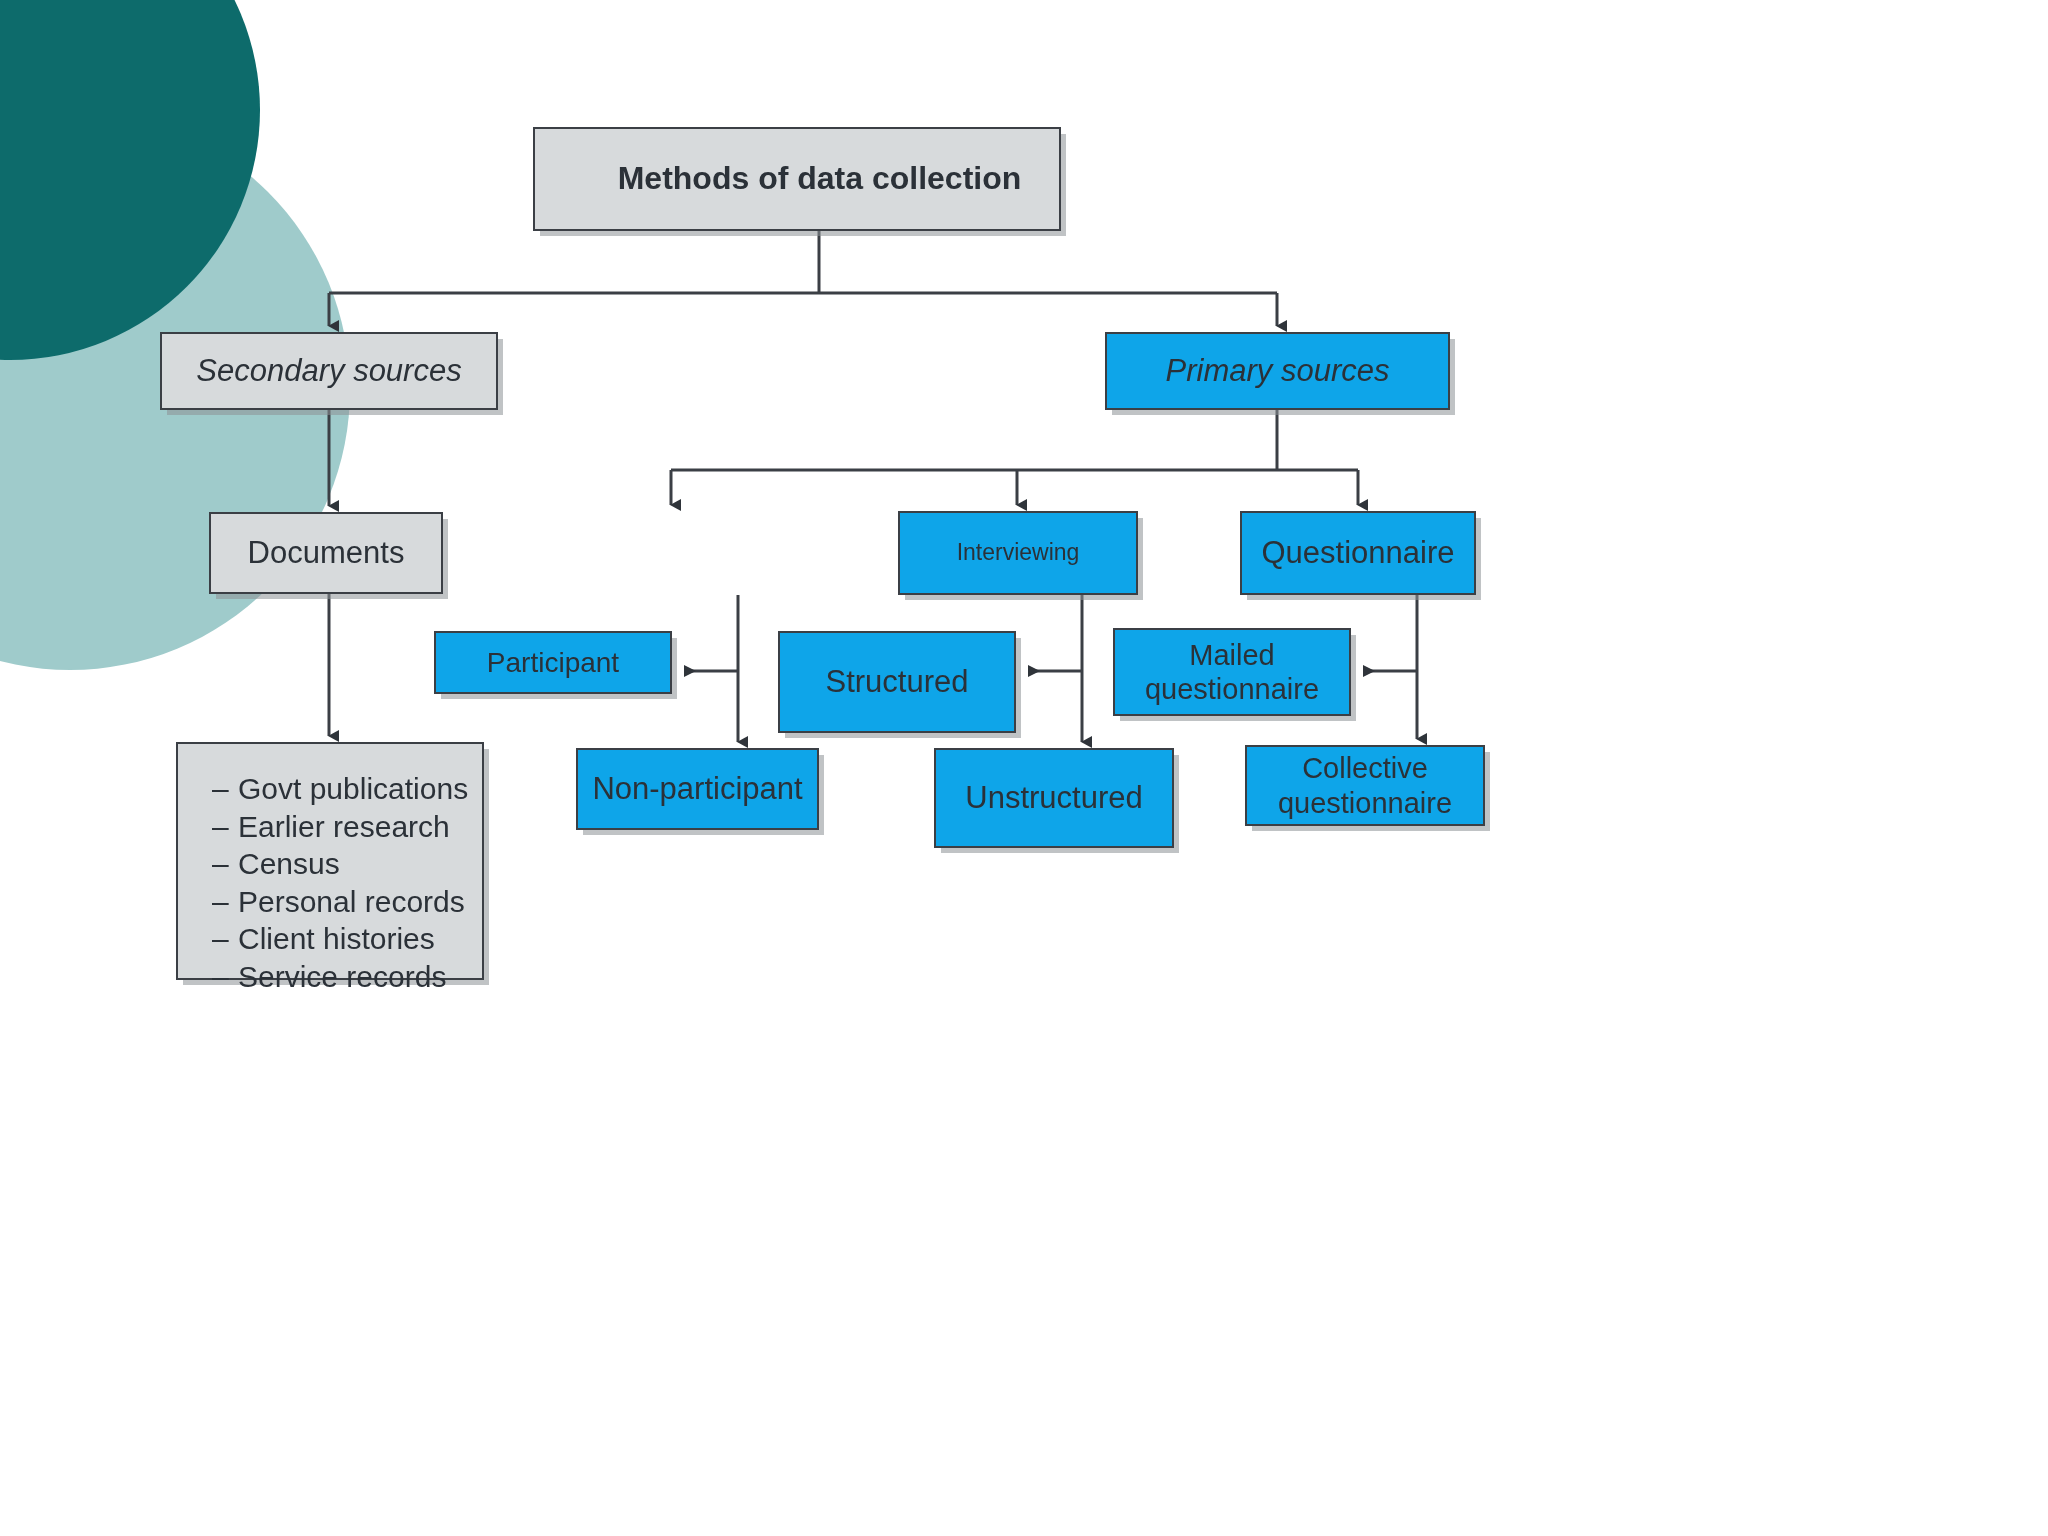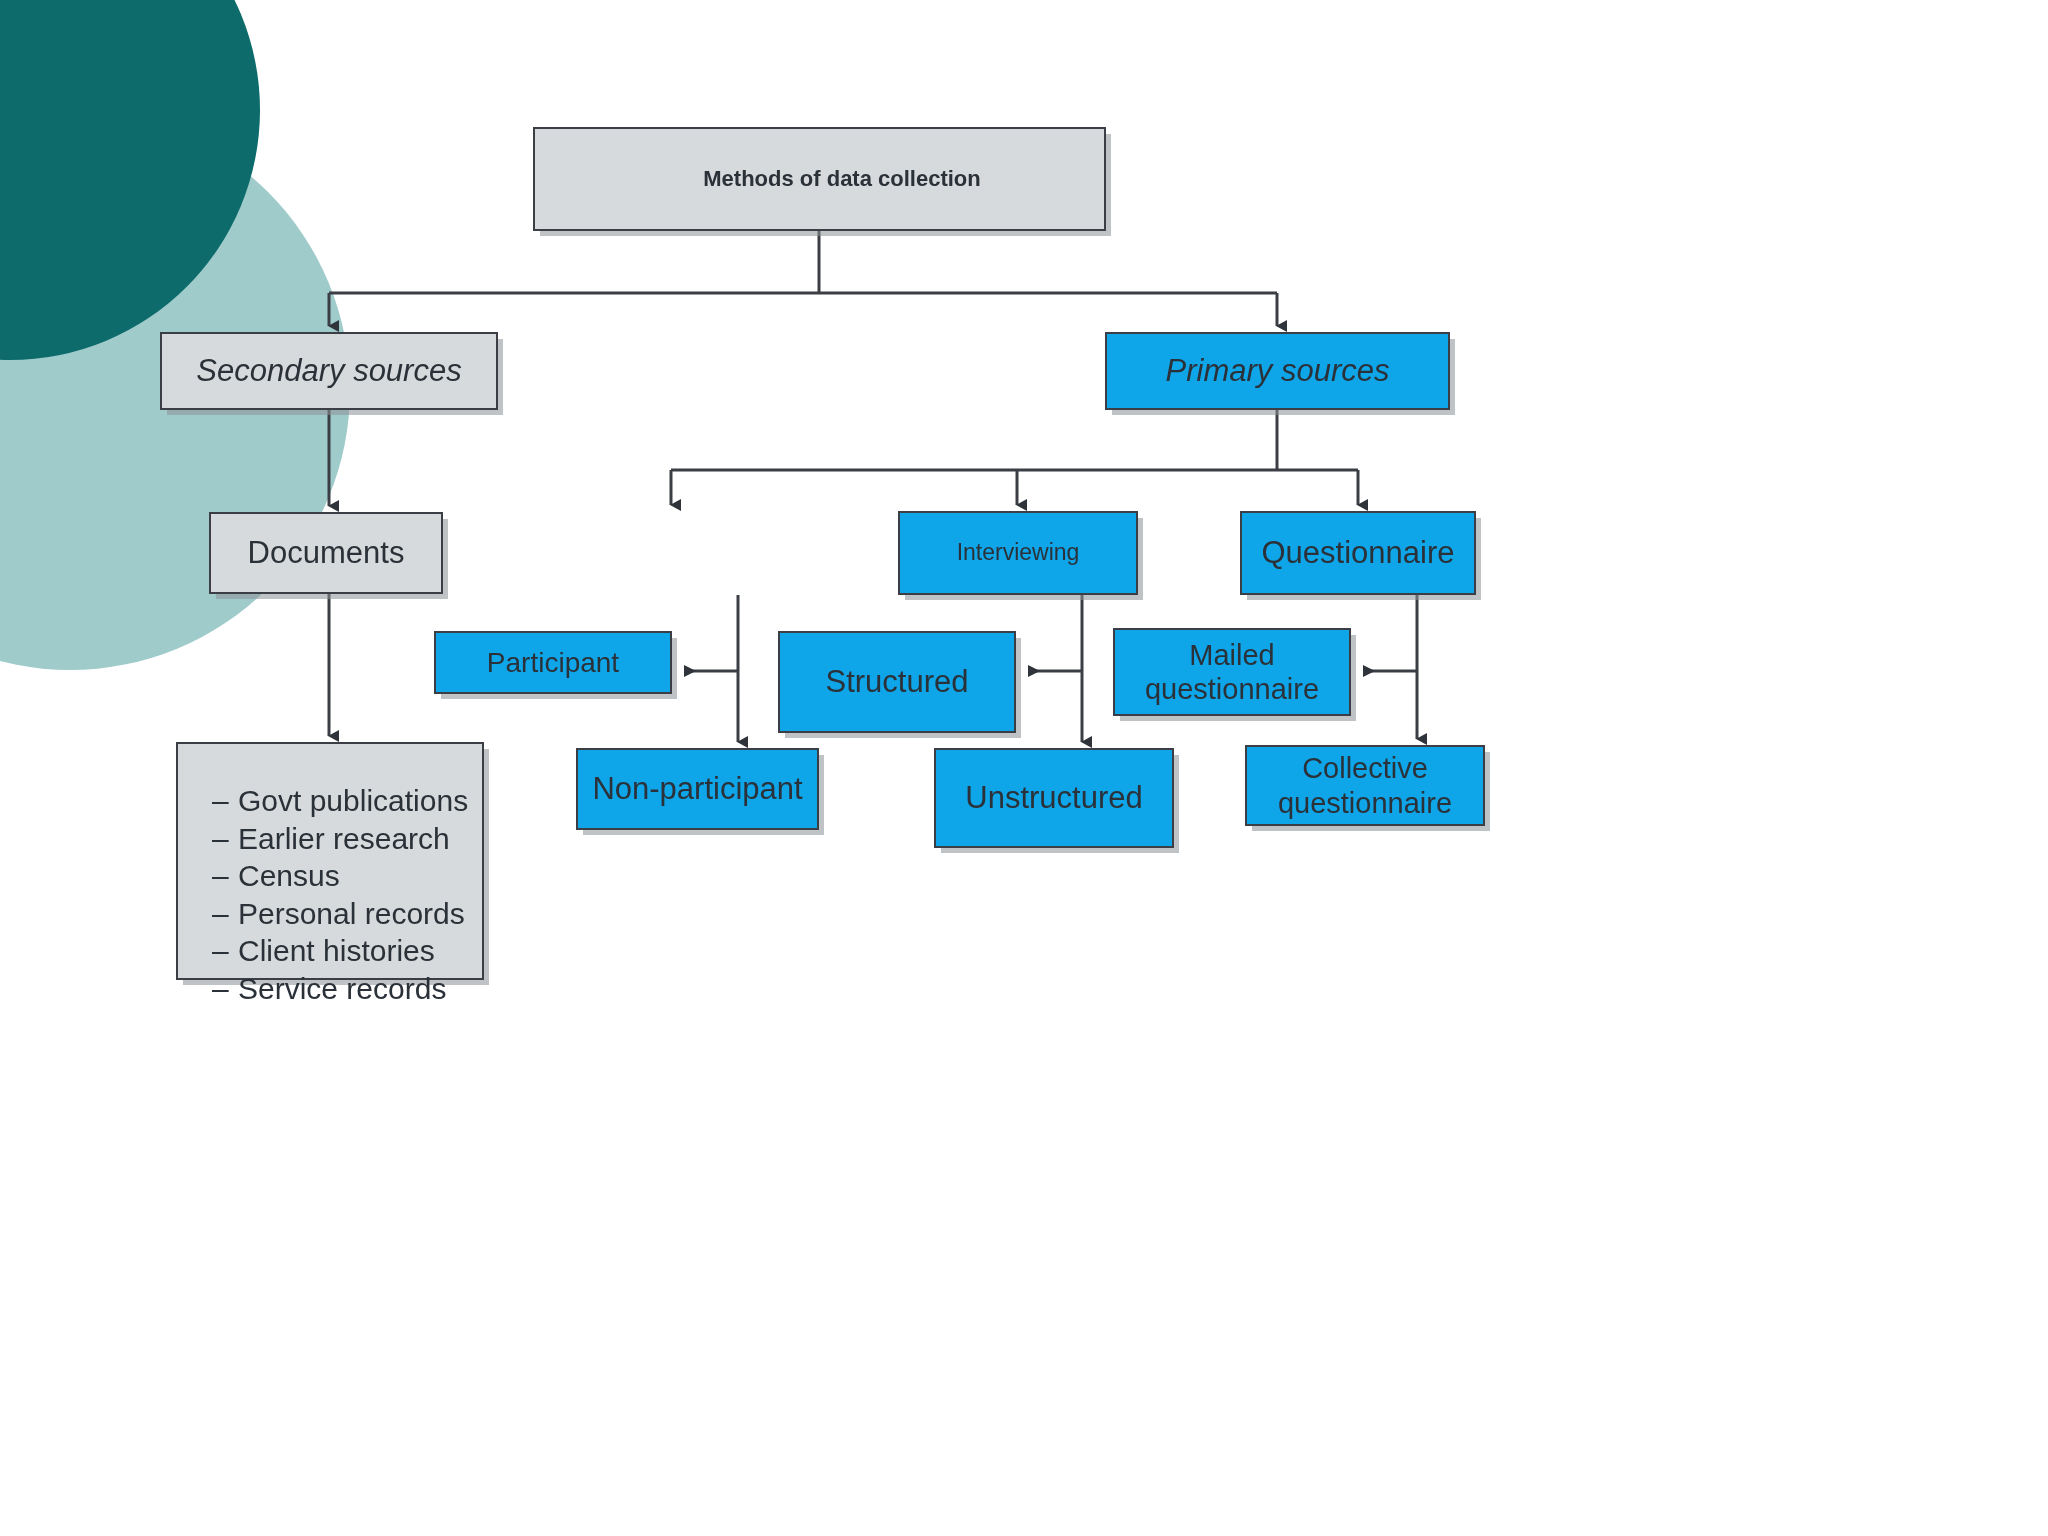--- a/index.html
+++ b/index.html
@@ -71,42 +71,42 @@
 
   .node-label {
     display: block;
     padding: 0 10px;
     white-space: pre-line;
   }
 
   
   #node-secondary-list {
     display: block;
-    padding: 38px 0 26px 34px;
+    padding: 26px 0 26px 34px;
     text-align: left;
   }
   #node-secondary-list ul {
     list-style: none;
     margin: 0;
     padding: 0;
   }
   #node-secondary-list li {
     font-size: 30px;
     color: #2b3138;
     line-height: 1.12;
     padding: 2px 0;
     white-space: nowrap;
   }
   #node-secondary-list li .dash {
     display: inline-block;
     width: 26px;
   }
 
   
-  #node-root        { left: 533px; top: 127px; width: 573px; height: 104px; font-size: 22px; padding-left: 45px; }
+  #node-root        { left: 533px; top: 127px; width: 528px; height: 104px; font-size: 32px; padding-left: 45px; }
   #node-secondary   { left: 160px; top: 332px; width: 338px; height: 78px;  font-size: 31px; }
   #node-primary     { left: 1105px; top: 332px; width: 345px; height: 78px; font-size: 31px; }
   #node-documents   { left: 209px; top: 512px; width: 234px; height: 82px;  font-size: 31px; }
   #node-secondary-list { left: 176px; top: 742px; width: 308px; height: 238px; }
   #node-observation { left: 551px; top: 511px; width: 241px; height: 84px;  font-size: 31px; }
   #node-interviewing{ left: 898px; top: 511px; width: 240px; height: 84px;  font-size: 23px; }
   #node-questionnaire{left: 1240px; top: 511px; width: 236px; height: 84px; font-size: 31px; }
   #node-participant { left: 434px; top: 631px; width: 238px; height: 63px;  font-size: 28px; }
   #node-structured  { left: 778px; top: 631px; width: 238px; height: 102px;  font-size: 31px; }
   #node-mailed      { left: 1113px; top: 628px; width: 238px; height: 88px; font-size: 29px; }

